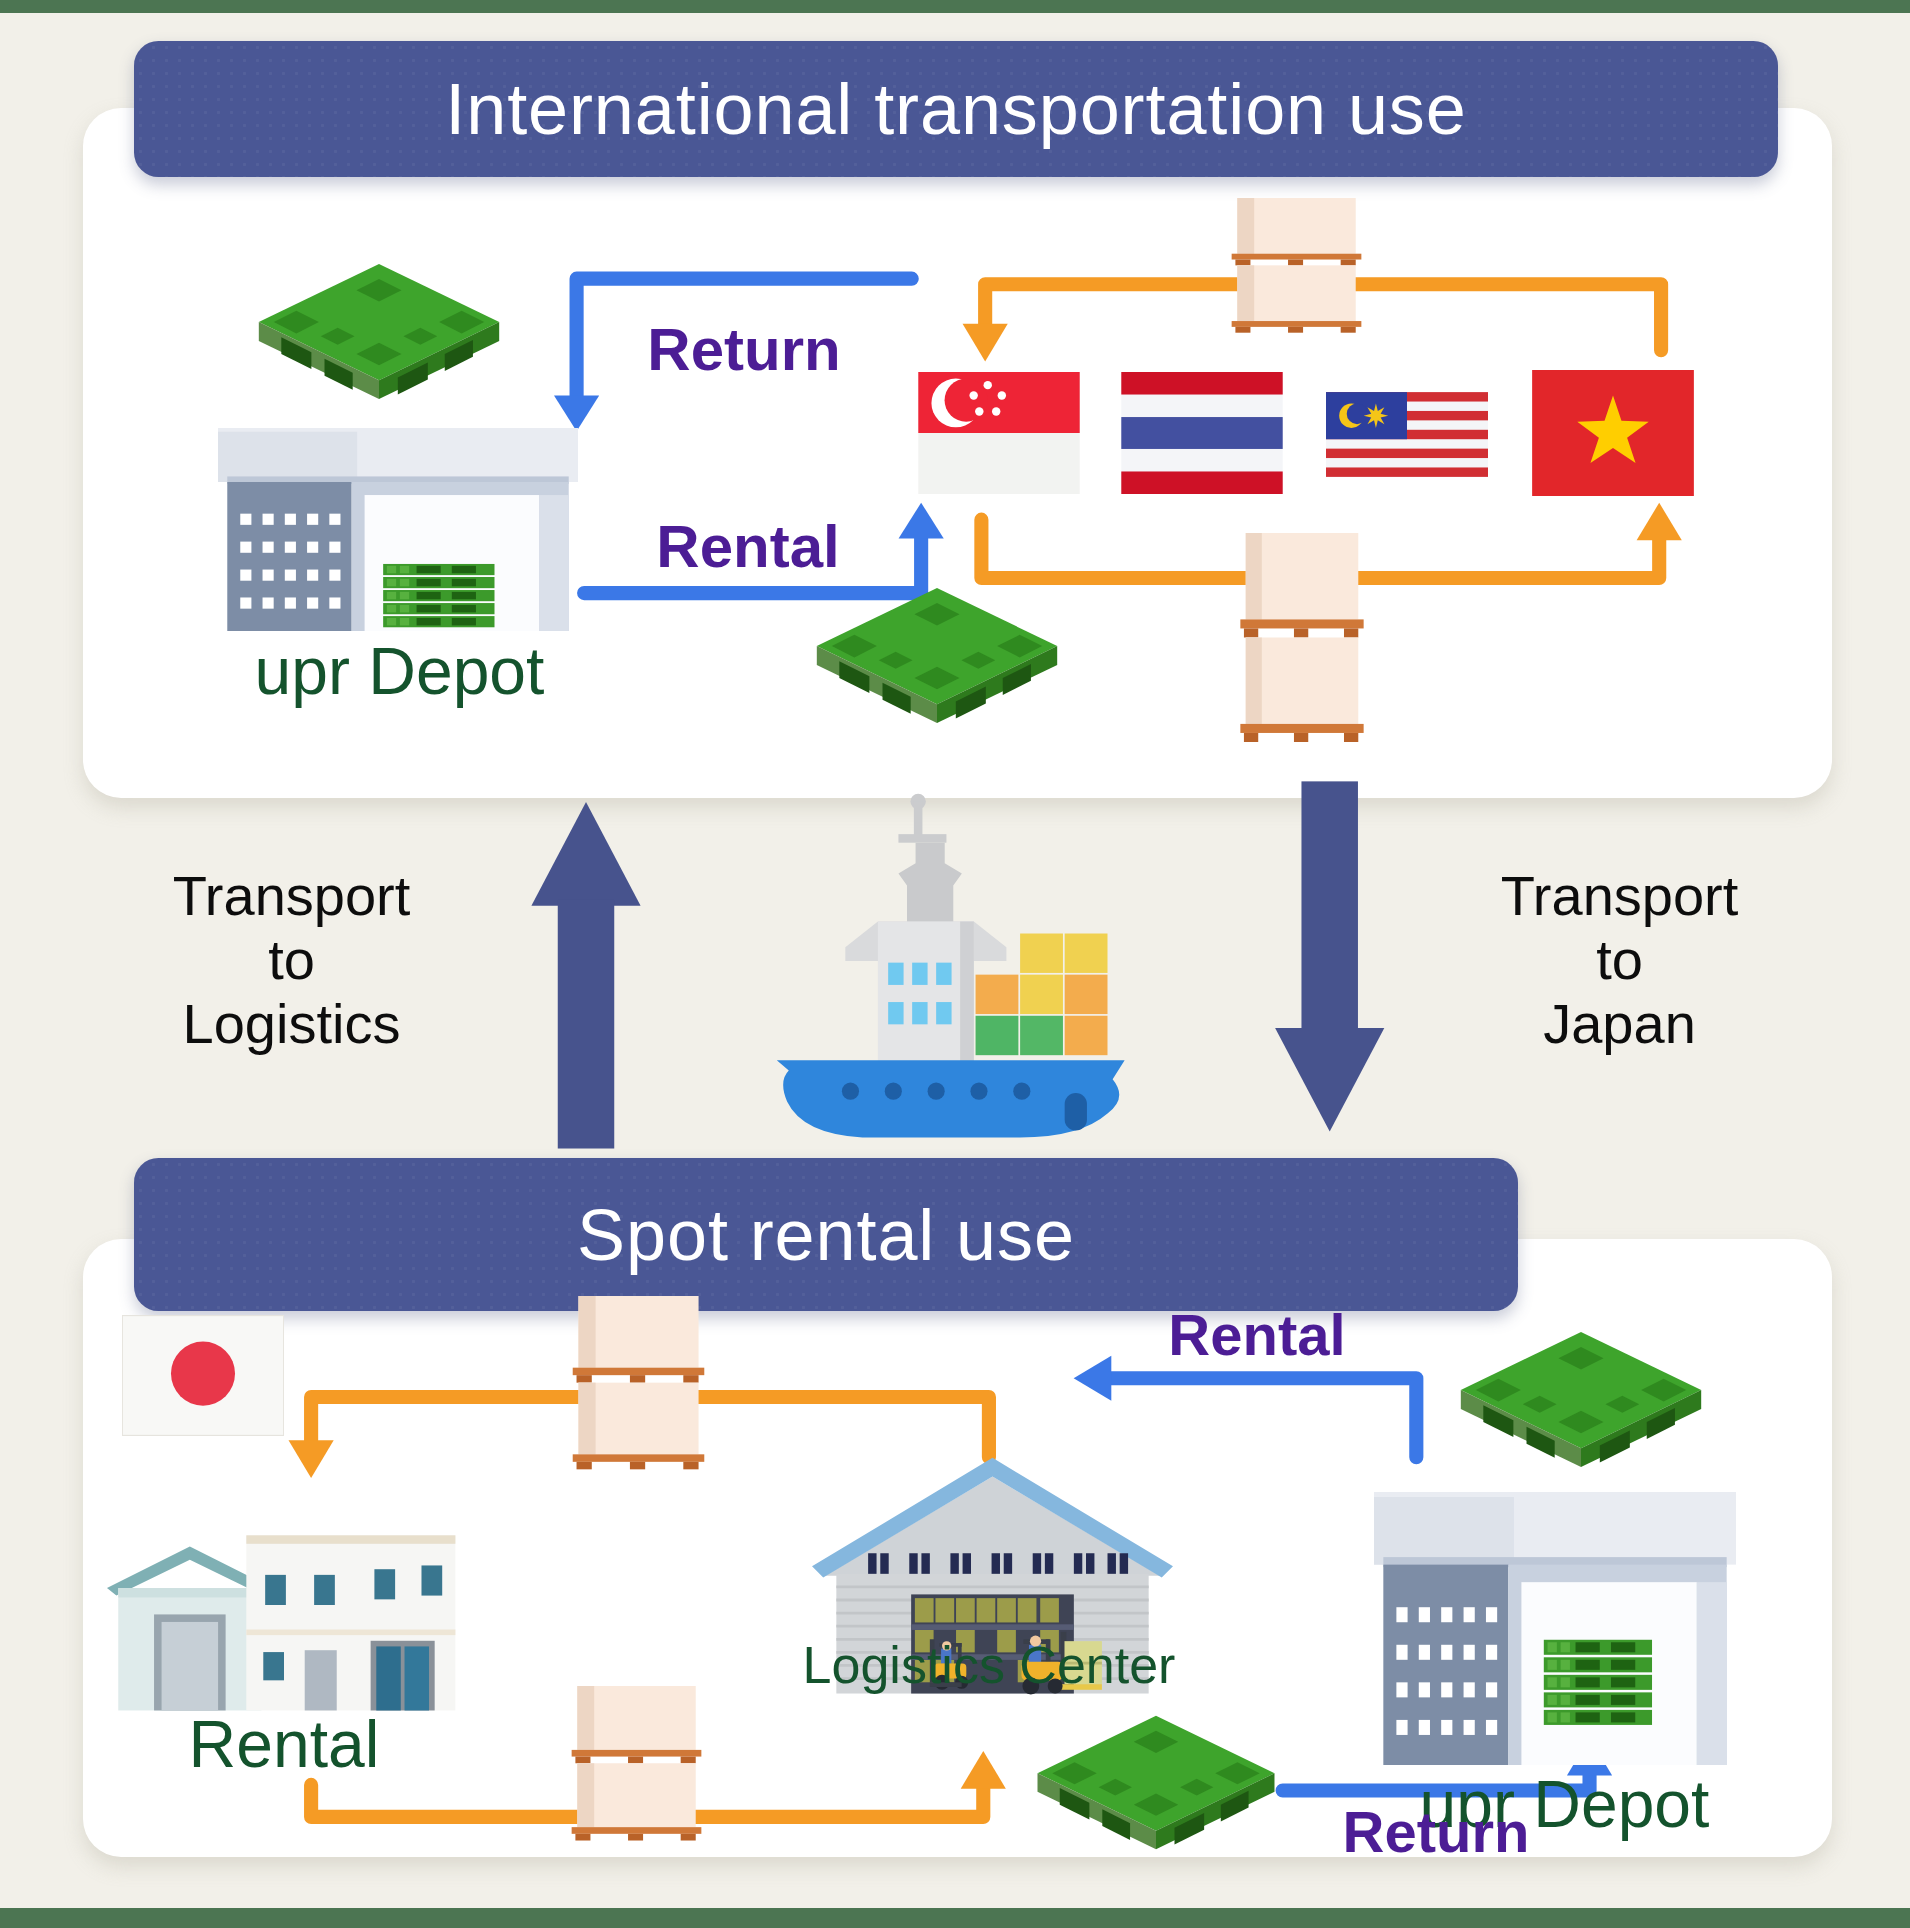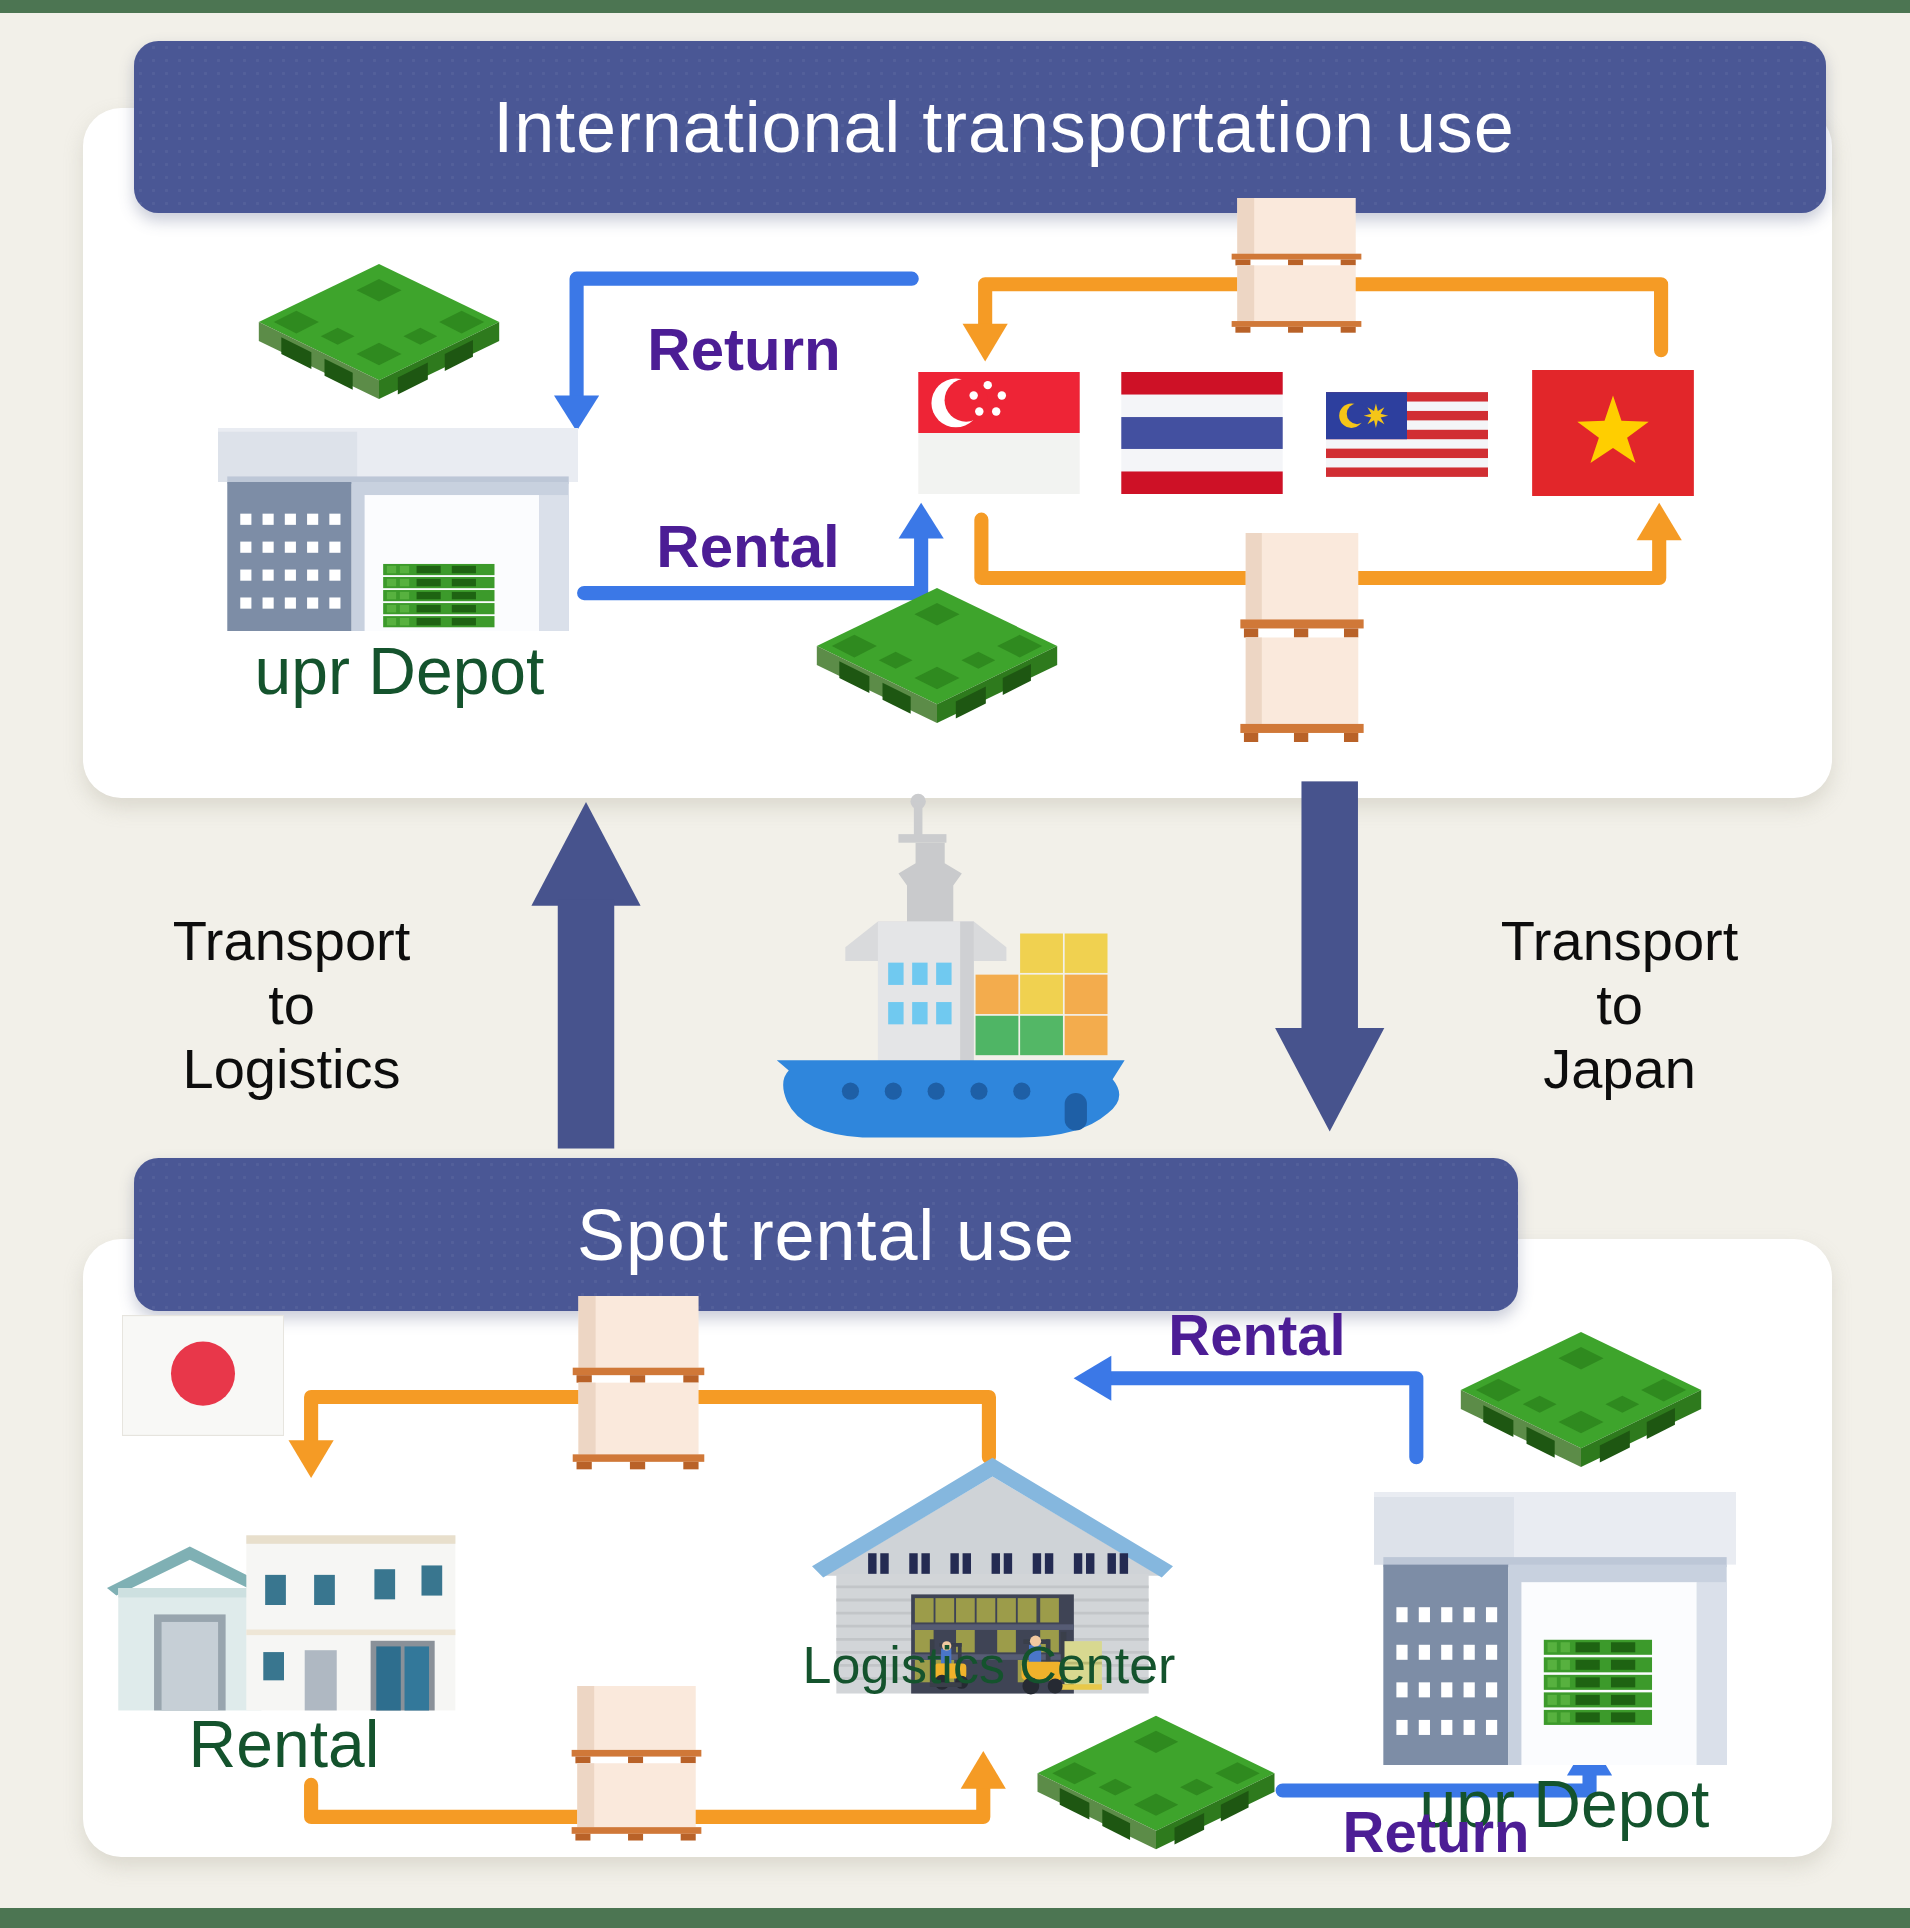--- a/index.html
+++ b/index.html
@@ -10,35 +10,35 @@
          box-shadow:0 9.4px 19px rgba(170,165,150,0.30);}
   .banner{position:absolute;background:#4A5795;border-radius:24.5px;display:flex;
           align-items:center;justify-content:center;color:#FFFFFF;
           font-size:72px;font-weight:500;letter-spacing:0.9px;
           box-shadow:0 7.5px 15px rgba(80,90,130,0.30);
           background-image:radial-gradient(rgba(255,255,255,0.05) 1.4px, transparent 1.5px);
           background-size:13px 13px;}
   .lbl{position:absolute;text-align:center;color:#14532d;font-weight:500;}
   .blue-lbl{position:absolute;text-align:center;color:#4c1d95;font-weight:600;}
   .mid-lbl{position:absolute;text-align:center;color:#0d0d0d;font-weight:500;
-           font-size:56px;line-height:64px;margin-top:45px;}
+           font-size:56px;line-height:64px;}
   svg{position:absolute;display:block;}
 </style>
 </head>
 <body>
 
 <div class="canvas">
 
   <div class="strip" style="top:0;height:13px;"></div>
   <div class="strip" style="top:1908px;height:21px;"></div>
 
   <div class="panel" style="left:83px;top:108px;width:1749px;height:690px;"></div>
   <div class="panel" style="left:83px;top:1239px;width:1749px;height:618px;"></div>
 
-  <div class="banner" style="left:134px;top:41px;width:1644px;height:172px;padding-left:48px;">
+  <div class="banner" style="left:134px;top:41px;width:1644px;height:136px;">
     <span>International transportation use</span>
   </div>
   <div class="banner" style="left:134px;top:1158px;width:1384px;height:153px;">
     <span>Spot rental use</span>
   </div>
 
   <svg style="left:0;top:0;" width="1911" height="1928" viewBox="0 0 2029 2048">
 
     <g stroke="#3B78E7" stroke-width="15" fill="none" stroke-linecap="round" stroke-linejoin="round">
       <path d="M 968,296 L 612,296 L 612,424"></path>

